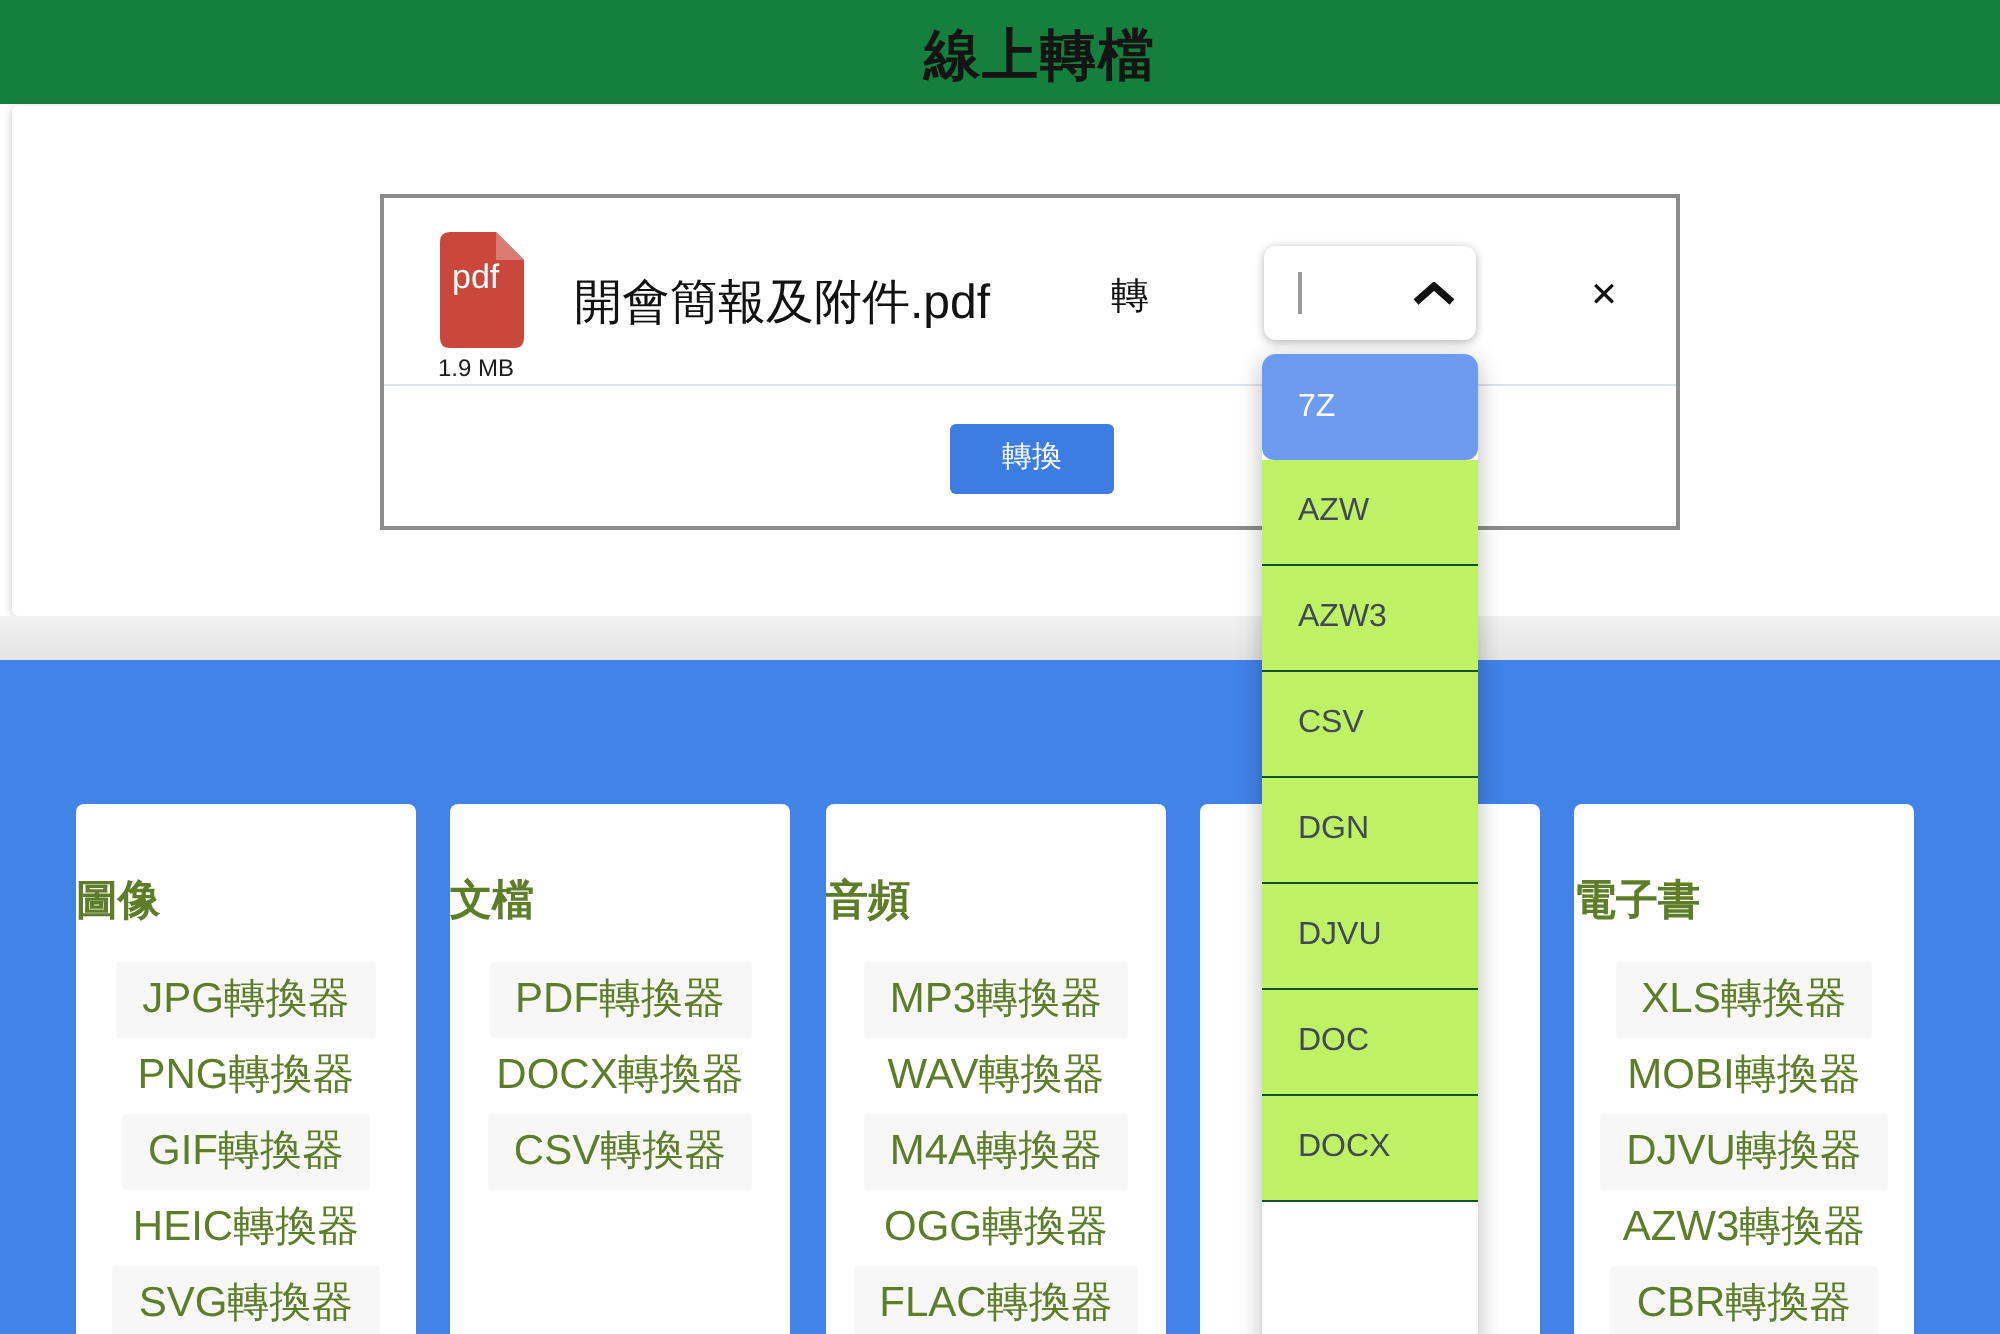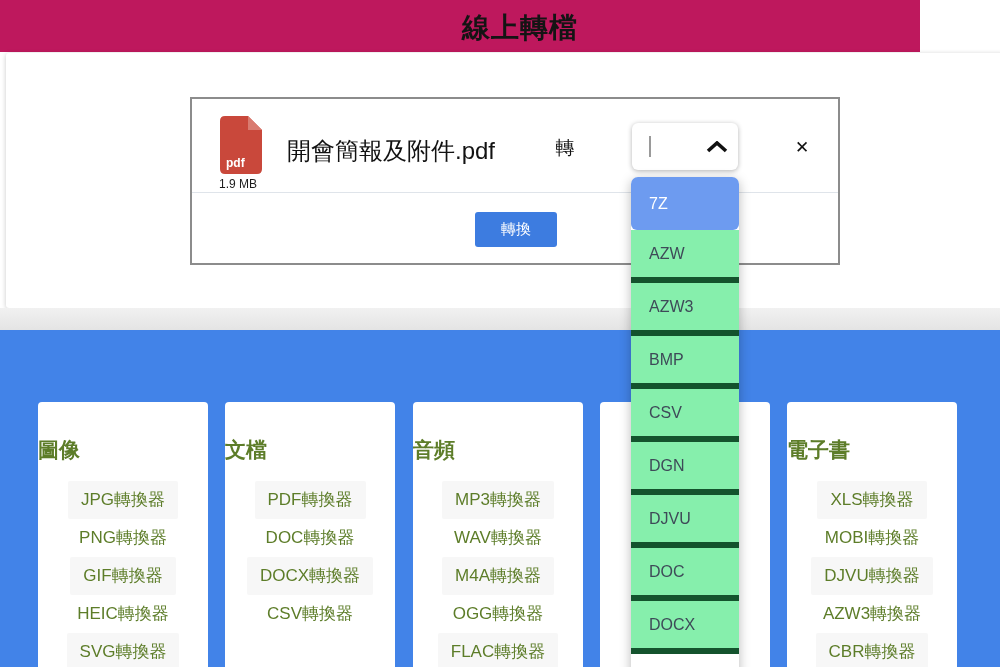--- a/index.html
+++ b/index.html
@@ -12,21 +12,21 @@
   }
   *{margin:0;padding:0;box-sizing:border-box;}
   html,body{width:1000px;height:667px;overflow:hidden;}
   body{
     position:relative;
     background:#ffffff;
     font-family:"Liberation Sans","DejaVu Sans",sans-serif;
     color:#111;
   }
   
-  .page-header{position:absolute;left:0;top:0;width:920px;height:52px;background:#be185d;}
+  .page-header{position:absolute;left:0;top:0;width:1000px;height:52px;background:#15803d;}
   .page-title{
     position:absolute;left:0;top:9px;width:1040px;text-align:center;
     font-size:28px;font-weight:700;color:#141414;letter-spacing:1px;
   }
   
   .main-panel{
     position:absolute;left:6px;top:53px;width:1000px;height:255px;
     background:#fff;border-radius:3px;
     box-shadow:0 1px 5px rgba(0,0,0,.22);
   }
@@ -35,39 +35,39 @@
     position:absolute;left:190px;top:97px;width:650px;height:168px;
     border:2px solid #8c8c8c;background:#fff;z-index:2;
   }
   .file-row-divider{
     position:absolute;left:192px;top:192px;width:646px;height:1px;
     background:#dfe4ea;z-index:3;
   }
   
   .pdf-icon{position:absolute;left:220px;top:116px;width:42px;height:58px;z-index:4;}
   .pdf-icon-label{
-    position:absolute;left:6px;top:39px;color:#fff;font-size:12px;line-height:16px;font-weight:bold;
+    position:absolute;left:6px;top:15px;color:#fff;font-size:17px;line-height:16px;
   }
   .file-size{
     position:absolute;left:219px;top:177px;font-size:12px;color:#1c1c1c;z-index:4;
   }
   .file-name{
     position:absolute;left:266px;top:135px;width:250px;text-align:center;
     font-size:24px;color:#121212;z-index:4;white-space:nowrap;
   }
   .to-label{
     position:absolute;left:543px;top:135px;width:44px;text-align:center;
     font-size:19px;color:#121212;z-index:4;
   }
   
   .convert-btn{
     position:absolute;left:475px;top:212px;width:82px;height:35px;
     background:var(--button_blue);color:#fff;font-size:15px;line-height:35px;
     text-align:center;border-radius:3px;z-index:4;cursor:pointer;
-    font-family:Liberation Serif, serif;border:none;
+    font-family:Liberation Mono, monospace;border:none;
   }
   
   .remove-file{
     position:absolute;left:790px;top:136px;width:24px;height:24px;z-index:4;
     font-size:17px;font-weight:700;color:#111;text-align:center;line-height:24px;
     cursor:pointer;
   }
   
   .format-combobox{
     position:absolute;left:632px;top:123px;width:106px;height:47px;
@@ -86,22 +86,22 @@
     position:absolute;right:10px;top:18px;width:22px;height:12px;cursor:pointer;
   }
   
   .format-options{
     position:absolute;left:631px;top:177px;width:108px;height:545px;
     background:#fff;border-radius:7px;z-index:10;
     box-shadow:0 3px 12px rgba(0,0,0,.28);
   }
   .format-option{
     height:53px;display:flex;align-items:center;padding-left:18px;
-    font-size:16px;color:#3e4a58;border-bottom:6px solid #14532d;cursor:pointer;
-    background:#86efac;
+    font-size:16px;color:#3e4a58;border-bottom:1px solid #14532d;cursor:pointer;
+    background:#bef264;
   }
   .format-option.selected{
     background:var(--option_highlight);color:#fff;border-bottom:none;
     border-radius:7px 7px 6px 6px;
   }
   
   .gray-strip{
     position:absolute;left:0;top:308px;width:1000px;height:22px;
     background:linear-gradient(#f1f1f1,#e4e4e4);
   }
@@ -116,21 +116,21 @@
   }
   .card-1{left:38px;} .card-2{left:225px;} .card-3{left:413px;}
   .card-4{left:600px;} .card-5{left:787px;}
   .category-title{
     margin-top:34px;height:27px;
     font-size:21px;font-weight:700;color:var(--link_green);
   }
   .category-items{margin-top:18px;}
   .cat-item{
     width:max-content;margin:0 auto;padding:0 13px;height:38px;line-height:38px;
-    text-align:center;font-size:17px;color:var(--link_green);cursor:pointer;
+    text-align:center;font-size:21px;color:var(--link_green);cursor:pointer;
     border-radius:2px;white-space:nowrap;
   }
   .cat-item:nth-child(odd){background:#f7f7f7;}
 </style>
 </head>
 <body>
 
 <div class="page-header">
   <div class="page-title">線上轉檔</div>
 </div>
@@ -174,21 +174,20 @@
     <div class="cat-item">GIF轉換器</div>
     <div class="cat-item">HEIC轉換器</div>
     <div class="cat-item">SVG轉換器</div>
   </div>
 </div>
 
 <div class="category-card card-2">
   <div class="category-title">文檔</div>
   <div class="category-items">
     <div class="cat-item">PDF轉換器</div>
-    <div class="cat-item">DOC轉換器</div>
     <div class="cat-item">DOCX轉換器</div>
     <div class="cat-item">CSV轉換器</div>
   </div>
 </div>
 
 <div class="category-card card-3">
   <div class="category-title">音頻</div>
   <div class="category-items">
     <div class="cat-item">MP3轉換器</div>
     <div class="cat-item">WAV轉換器</div>
@@ -208,19 +207,18 @@
     <div class="cat-item">DJVU轉換器</div>
     <div class="cat-item">AZW3轉換器</div>
     <div class="cat-item">CBR轉換器</div>
   </div>
 </div>
 
 <div class="format-options">
   <div class="format-option selected">7Z</div>
   <div class="format-option">AZW</div>
   <div class="format-option">AZW3</div>
-  <div class="format-option">BMP</div>
   <div class="format-option">CSV</div>
   <div class="format-option">DGN</div>
   <div class="format-option">DJVU</div>
   <div class="format-option">DOC</div>
   <div class="format-option">DOCX</div>
 </div>
 
 </body></html>

